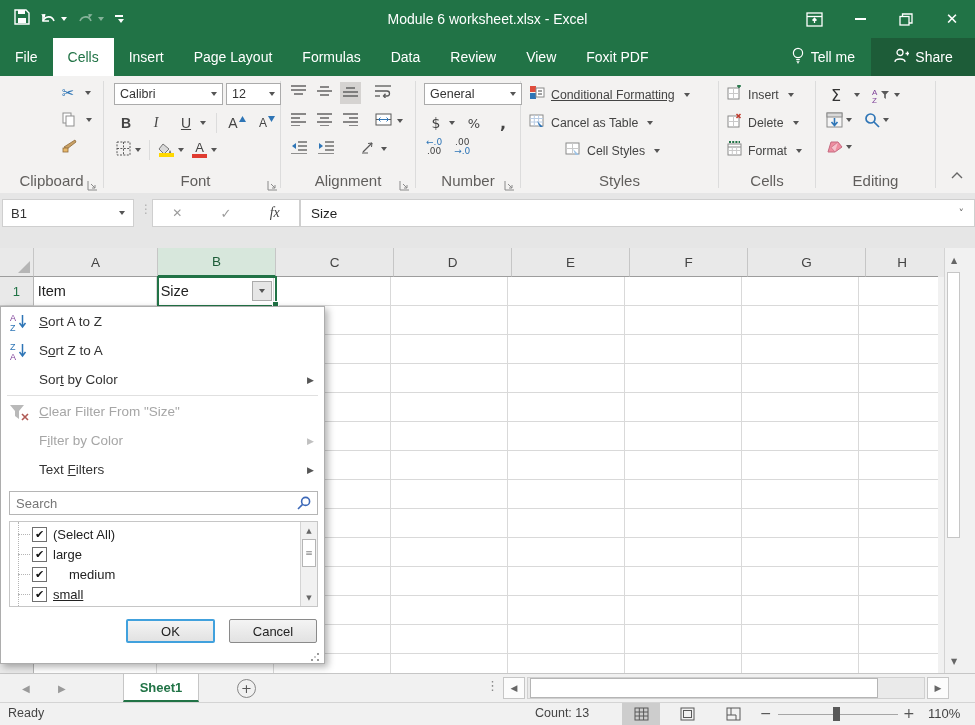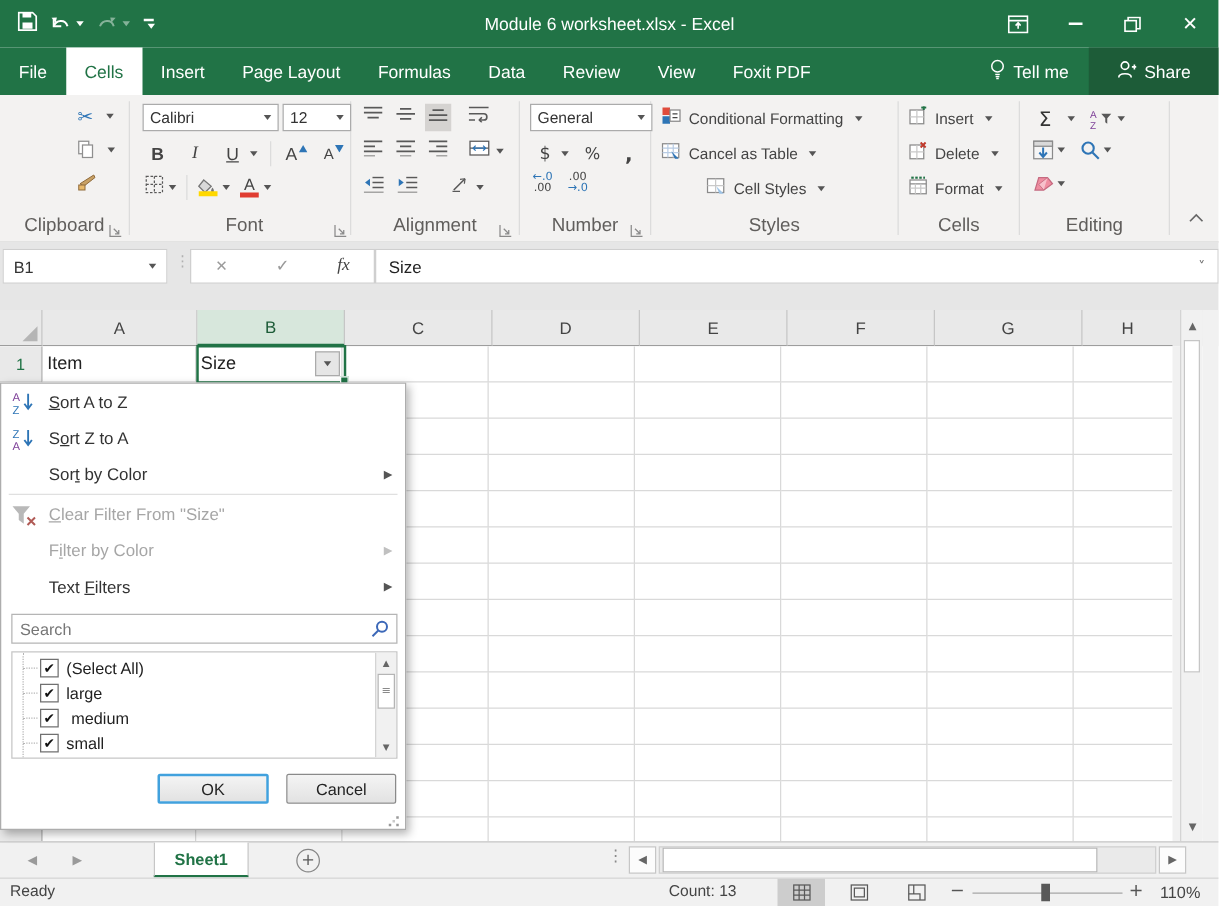--- a/index.html
+++ b/index.html
@@ -418,21 +418,21 @@
           </span>
       </div>
       <div class="glabel">Number</div>
       <span class="launch"><svg width="11" height="11" viewBox="0 0 11 11">
             <path d="M1 1 v9 h9" fill="none" stroke="#8a8a8a"></path>
             <path d="M4 4 l4 4 M8 5 v3 h-3" fill="none" stroke="#8a8a8a"></path>
           </svg></span>
     </div>
 
     <div class="abs" style="left:521px;top:0;width:197px;height:100%;">
-      <div class="rrow" style="left:8px;top:9px;">
+      <div class="rrow" style="left:8px;top:9px;text-decoration:underline;">
         <span><svg width="16" height="15" viewBox="0 0 16 15">
               <rect x="1" y="1" width="6" height="6" fill="#e04c3c"></rect>
               <rect x="1" y="8" width="6" height="6" fill="#2e75b6"></rect>
               <rect x="7" y="3" width="8" height="9" fill="#fff" stroke="#8a8a8a"></rect>
               <path d="M9 6 h4 M9 9 h4" stroke="#444"></path>
             </svg></span>
         <span class="ribbon-ico-label">
             <span>Conditional Formatting</span>
             <span class="car"></span>
           </span>
@@ -803,25 +803,25 @@
           <div class="flist-item">
             <span class="cb">✔</span>
             <span style="margin-left: 0px;">(Select All)</span>
           </div>
           <div class="flist-item">
             <span class="cb">✔</span>
             <span style="margin-left: 0px;">large</span>
           </div>
           <div class="flist-item">
             <span class="cb">✔</span>
-            <span style="margin-left: 4px; text-align: right;">medium</span>
+            <span style="margin-left: 16px; text-align: right;">medium</span>
           </div>
           <div class="flist-item">
             <span class="cb">✔</span>
-            <span style="margin-left: 0px;">small</span>
+            <span style="margin-left: 0px; text-decoration: underline;">small</span>
           </div>
           <div class="flist-item">
             <span class="cb">✔</span>
             <span style="margin-left: 0px;"></span>
           </div>
         </div>
       <div class="flist-sb">
         <span class="arr ic" style="top:1px;">▲</span>
         <span class="thumb ic">≡</span>
         <span class="arr ic" style="bottom:1px;">▼</span>

